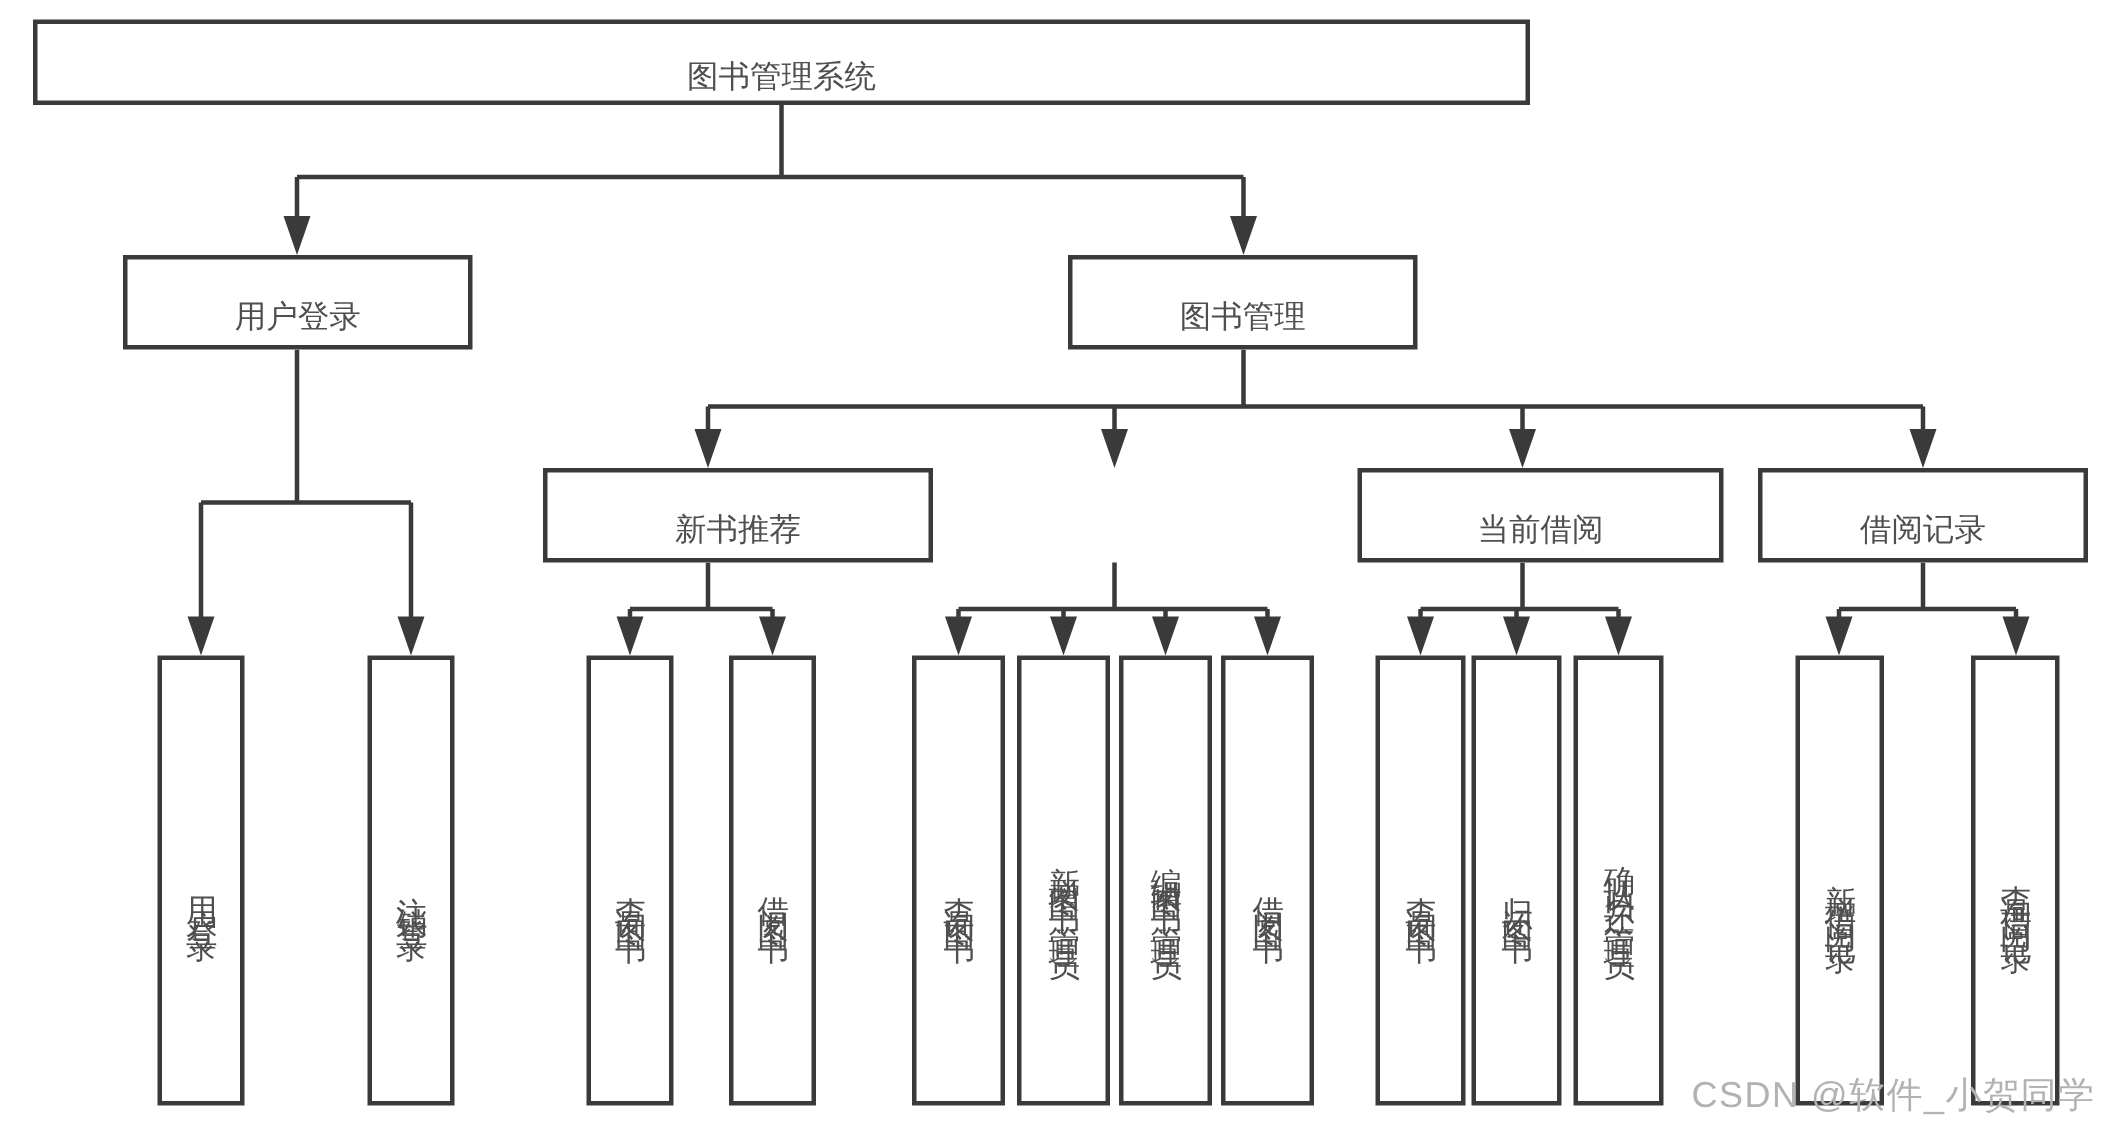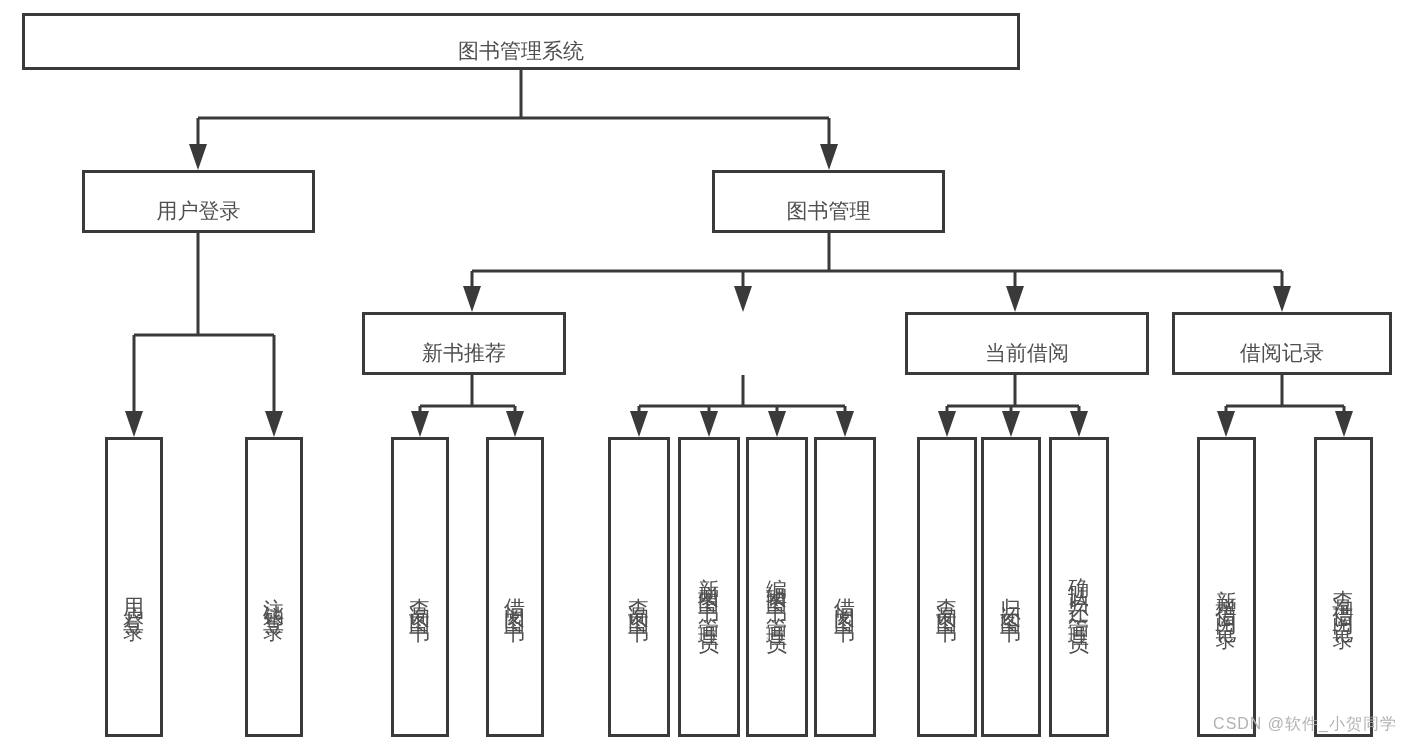--- a/index.html
+++ b/index.html
@@ -37,21 +37,21 @@
   .box .label{white-space:nowrap;margin-top:19px;}
   .vbox .label{
     writing-mode:vertical-rl;
     text-orientation:mixed;
     letter-spacing:8px;
     line-height:1;
   }
   .watermark{
     position:absolute;
     top:714px;right:8px;
-    font-size:16px;
+    font-size:24px;
     color:var(--watermark);
     letter-spacing:1px;
     z-index:5;
     white-space:nowrap;
   }
 </style>
 </head>
 <body>
 
 <div class="canvas">
@@ -82,21 +82,21 @@
     <span class="label">图书管理系统</span>
   </div>
 
   <div class="box" style="left:82px;top:170px;width:233px;height:63px">
     <span class="label">用户登录</span>
   </div>
   <div class="box" style="left:712px;top:170px;width:233px;height:63px">
     <span class="label">图书管理</span>
   </div>
 
-  <div class="box" style="left:362px;top:312px;width:204px;height:63px">
+  <div class="box" style="left:362px;top:312px;width:260px;height:63px">
     <span class="label">新书推荐</span>
   </div>
   <div class="box" style="left:905px;top:312px;width:244px;height:63px">
     <span class="label">当前借阅</span>
   </div>
   <div class="box" style="left:1172px;top:312px;width:220px;height:63px">
     <span class="label">借阅记录</span>
   </div>
 
   <div class="box vbox" style="left:105px;top:437px;width:58px;height:300px">

